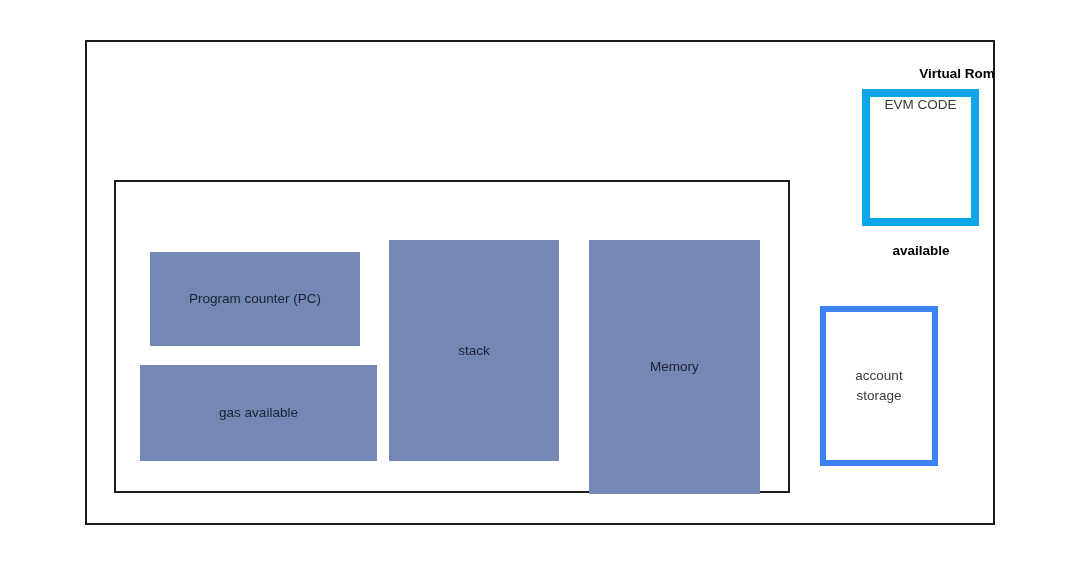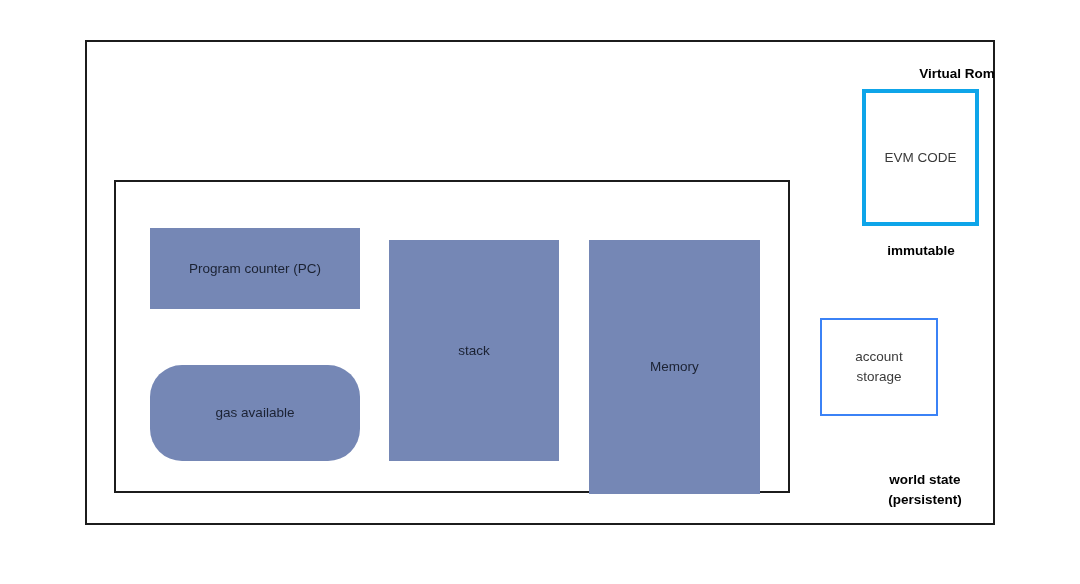--- a/index.html
+++ b/index.html
@@ -74,22 +74,22 @@
     align-items: center;
     justify-content: center;
     box-sizing: border-box;
   }
   .blue-box .blue-label {
     font-size: 13.5px;
     color: #1b2233;
     text-align: center;
     line-height: 1.3;
   }
-  .box-pc     { left: 150px; top: 228px; width: 210px; height: 81px; }
-  .box-gas    { left: 150px; top: 365px; width: 210px; height: 96px; border-radius: 32px; }
+  .box-pc     { left: 150px; top: 252px; width: 210px; height: 94px; }
+  .box-gas    { left: 140px; top: 365px; width: 237px; height: 96px; }
   .box-stack  { left: 389px; top: 240px; width: 170px; height: 221px; }
   .box-memory { left: 589px; top: 240px; width: 171px; height: 254px; }
 
   
   .vrom-title {
     position: absolute;
     left: 898px;
     top: 66px;
     width: 118px;
     text-align: center;
@@ -97,58 +97,58 @@
     font-weight: 700;
     color: #000000;
     white-space: nowrap;
   }
   .vrom-box {
     position: absolute;
     left: 862px;
     top: 89px;
     width: 117px;
     height: 137px;
-    border: 4px solid #0ea5e9;
+    border: 8px solid #0ea5e9;
+    background: #ffffff;
+    box-sizing: border-box;
+    display: flex;
+    align-items: flex-start;
+    justify-content: center;
+  }
+  .vrom-box .box-label {
+    font-size: 13.5px;
+    color: #3a3a3a;
+    text-align: center;
+  }
+  .immutable-label {
+    position: absolute;
+    left: 862px;
+    top: 243px;
+    width: 118px;
+    text-align: center;
+    font-size: 13.5px;
+    font-weight: 700;
+    color: #000000;
+    white-space: nowrap;
+  }
+
+  
+  .storage-box {
+    position: absolute;
+    left: 820px;
+    top: 306px;
+    width: 118px;
+    height: 160px;
+    border: 6px solid #3b82f6;
     background: #ffffff;
     box-sizing: border-box;
     display: flex;
     align-items: center;
     justify-content: center;
   }
-  .vrom-box .box-label {
-    font-size: 13.5px;
-    color: #3a3a3a;
-    text-align: center;
-  }
-  .immutable-label {
-    position: absolute;
-    left: 862px;
-    top: 243px;
-    width: 118px;
-    text-align: center;
-    font-size: 13.5px;
-    font-weight: 700;
-    color: #000000;
-    white-space: nowrap;
-  }
-
-  
-  .storage-box {
-    position: absolute;
-    left: 820px;
-    top: 318px;
-    width: 118px;
-    height: 98px;
-    border: 2px solid #3b82f6;
-    background: #ffffff;
-    box-sizing: border-box;
-    display: flex;
-    align-items: center;
-    justify-content: center;
-  }
   .storage-box .box-label {
     font-size: 13.5px;
     color: #3a3a3a;
     text-align: center;
     line-height: 1.45;
     white-space: pre-line;
   }
   .world-state-label {
     position: absolute;
     left: 850px;
@@ -185,22 +185,20 @@
   </div>
 
   <div class="blue-box box-memory">
     <span class="blue-label">Memory</span>
   </div>
 
   <div class="vrom-title">Virtual Rom</div>
   <div class="vrom-box">
     <span class="box-label">EVM CODE</span>
   </div>
-  <div class="immutable-label">immutable</div>
+  <div class="immutable-label">available</div>
 
   <div class="storage-box">
     <span class="box-label">account
 storage</span>
   </div>
-  <div class="world-state-label">world state
-(persistent)</div>
 
 </div>
 
 </body></html>

